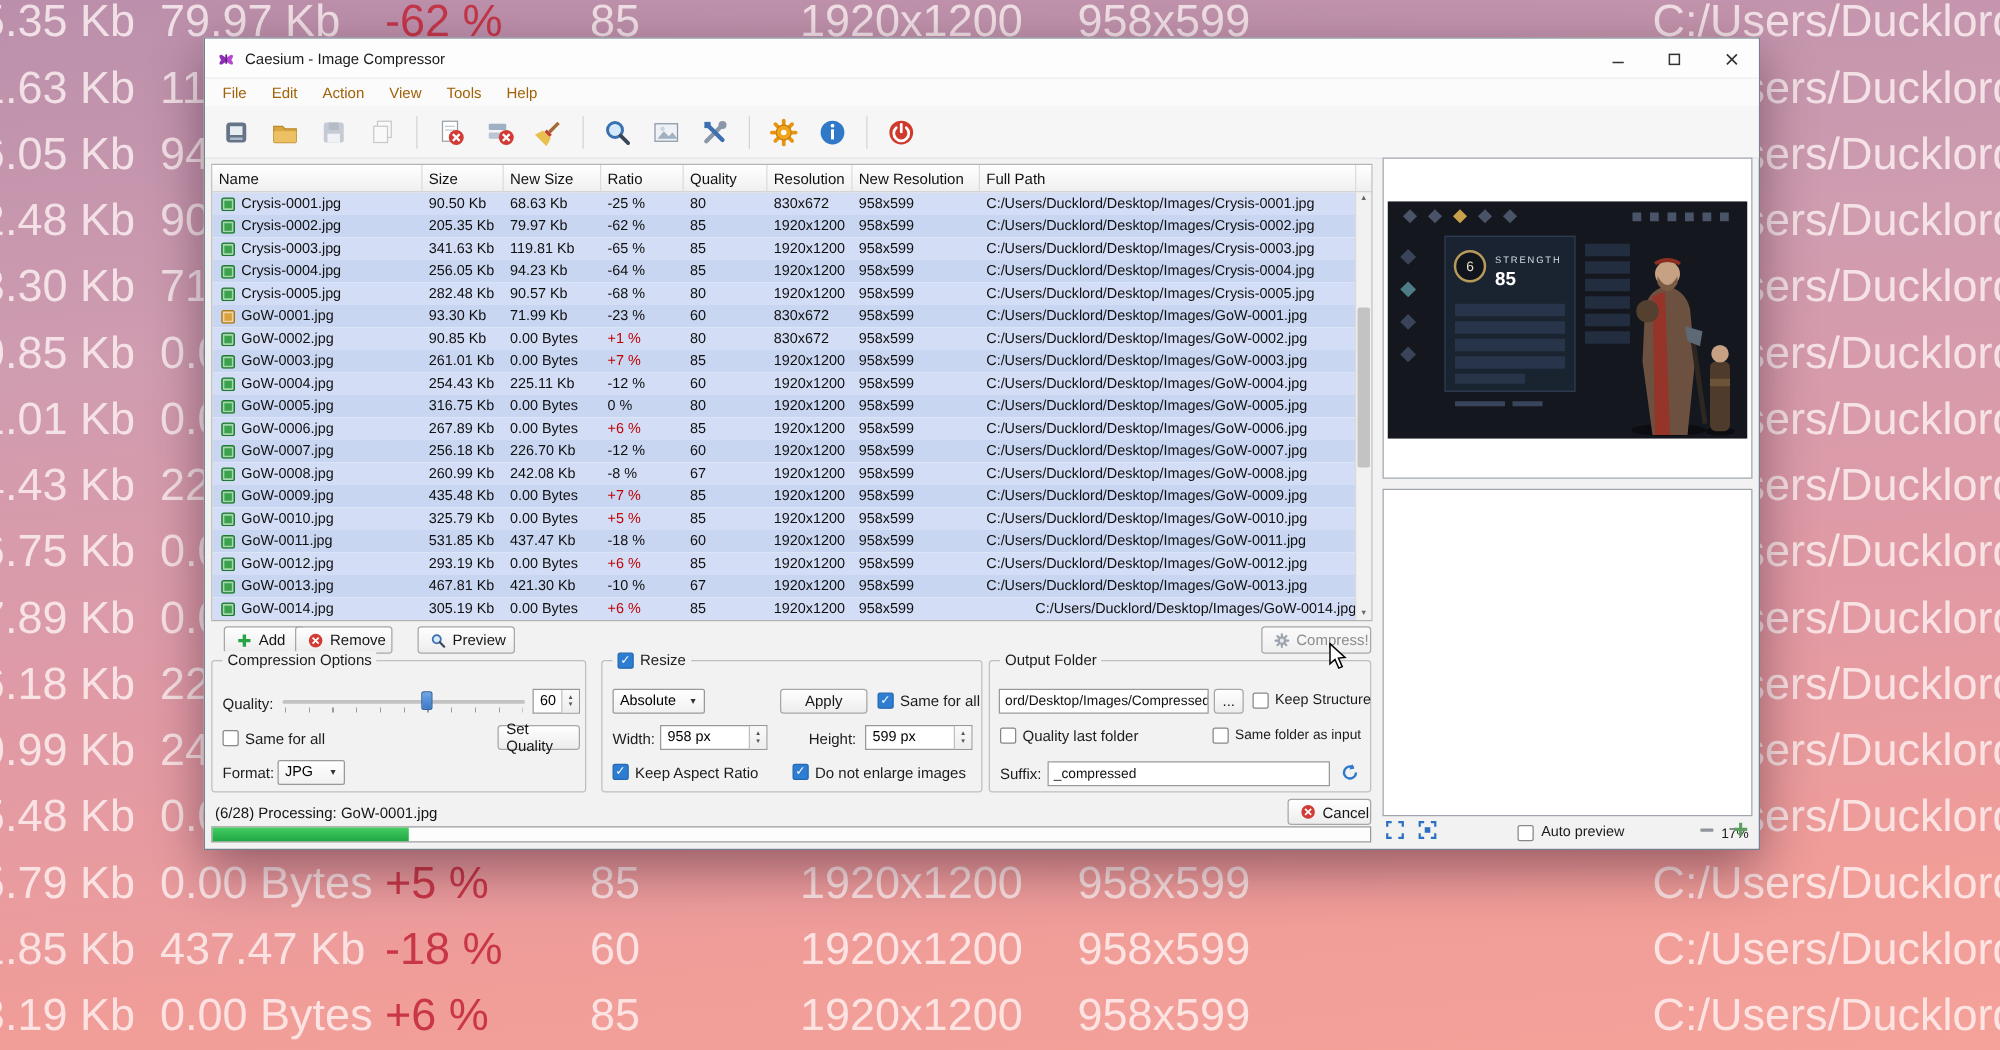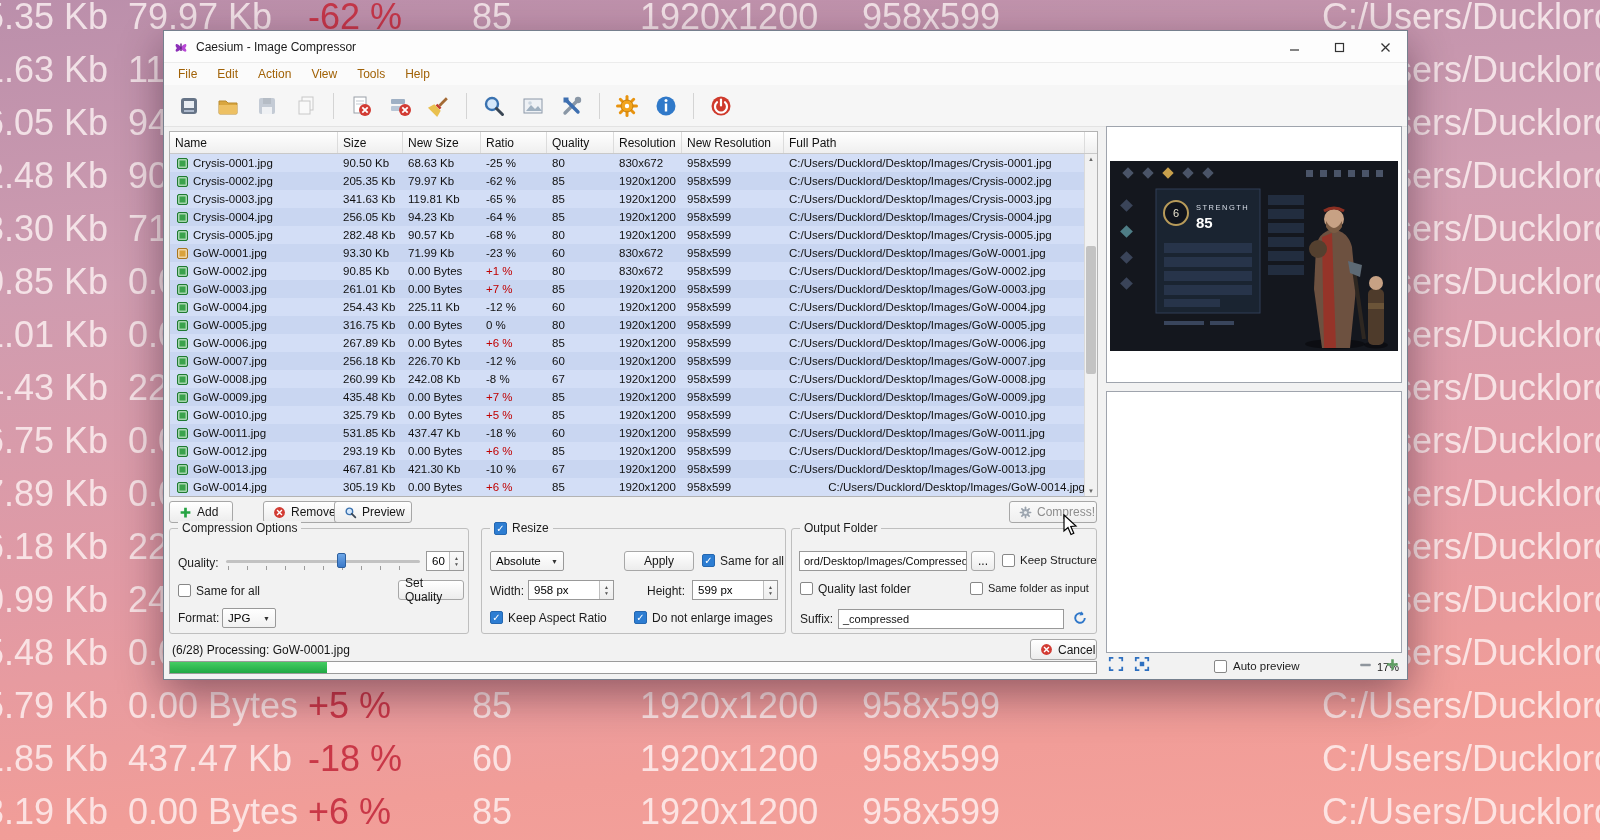--- a/index.html
+++ b/index.html
@@ -590,27 +590,27 @@
           <span class="td" style="width: 301px; text-align: right;">C:/Users/Ducklord/Desktop/Images/GoW-0014.jpg</span>
         </div>
       </div>
     <div class="vscroll">
       <span class="sarr up">▲</span>
       <div class="thumb"></div>
       <span class="sarr dn">▼</span>
     </div>
   </div>
 
-  <div class="btn" style="left:5px;top:470px;width:64px">
+  <div class="btn" style="left:15px;top:470px;width:64px">
     <svg width="13" height="13" viewBox="0 0 24 24">
         <path d="M12 3 v18 M3 12 h18" stroke="#26a343" stroke-width="5"></path>
       </svg>
     <span>Add</span>
   </div>
-  <div class="btn" style="left:99px;top:470px;width:78px">
+  <div class="btn" style="left:72px;top:470px;width:78px">
     <svg width="13" height="13" viewBox="0 0 24 24">
         <circle cx="12" cy="12" r="10" fill="#d23b33"></circle>
         <path d="M7.5 7.5 l9 9 M16.5 7.5 l-9 9" stroke="#fff" stroke-width="2.6"></path>
       </svg>
     <span>Remove</span>
   </div>
   <div class="btn" style="left:170px;top:470px;width:78px">
     <svg width="13" height="13" viewBox="0 0 24 24">
         <circle cx="10" cy="10" r="6" fill="#d6e8fb" stroke="#3a72b0" stroke-width="2.6"></circle>
         <line x1="14.5" y1="14.5" x2="21" y2="21" stroke="#3a4654" stroke-width="3.2" stroke-linecap="round"></line>

